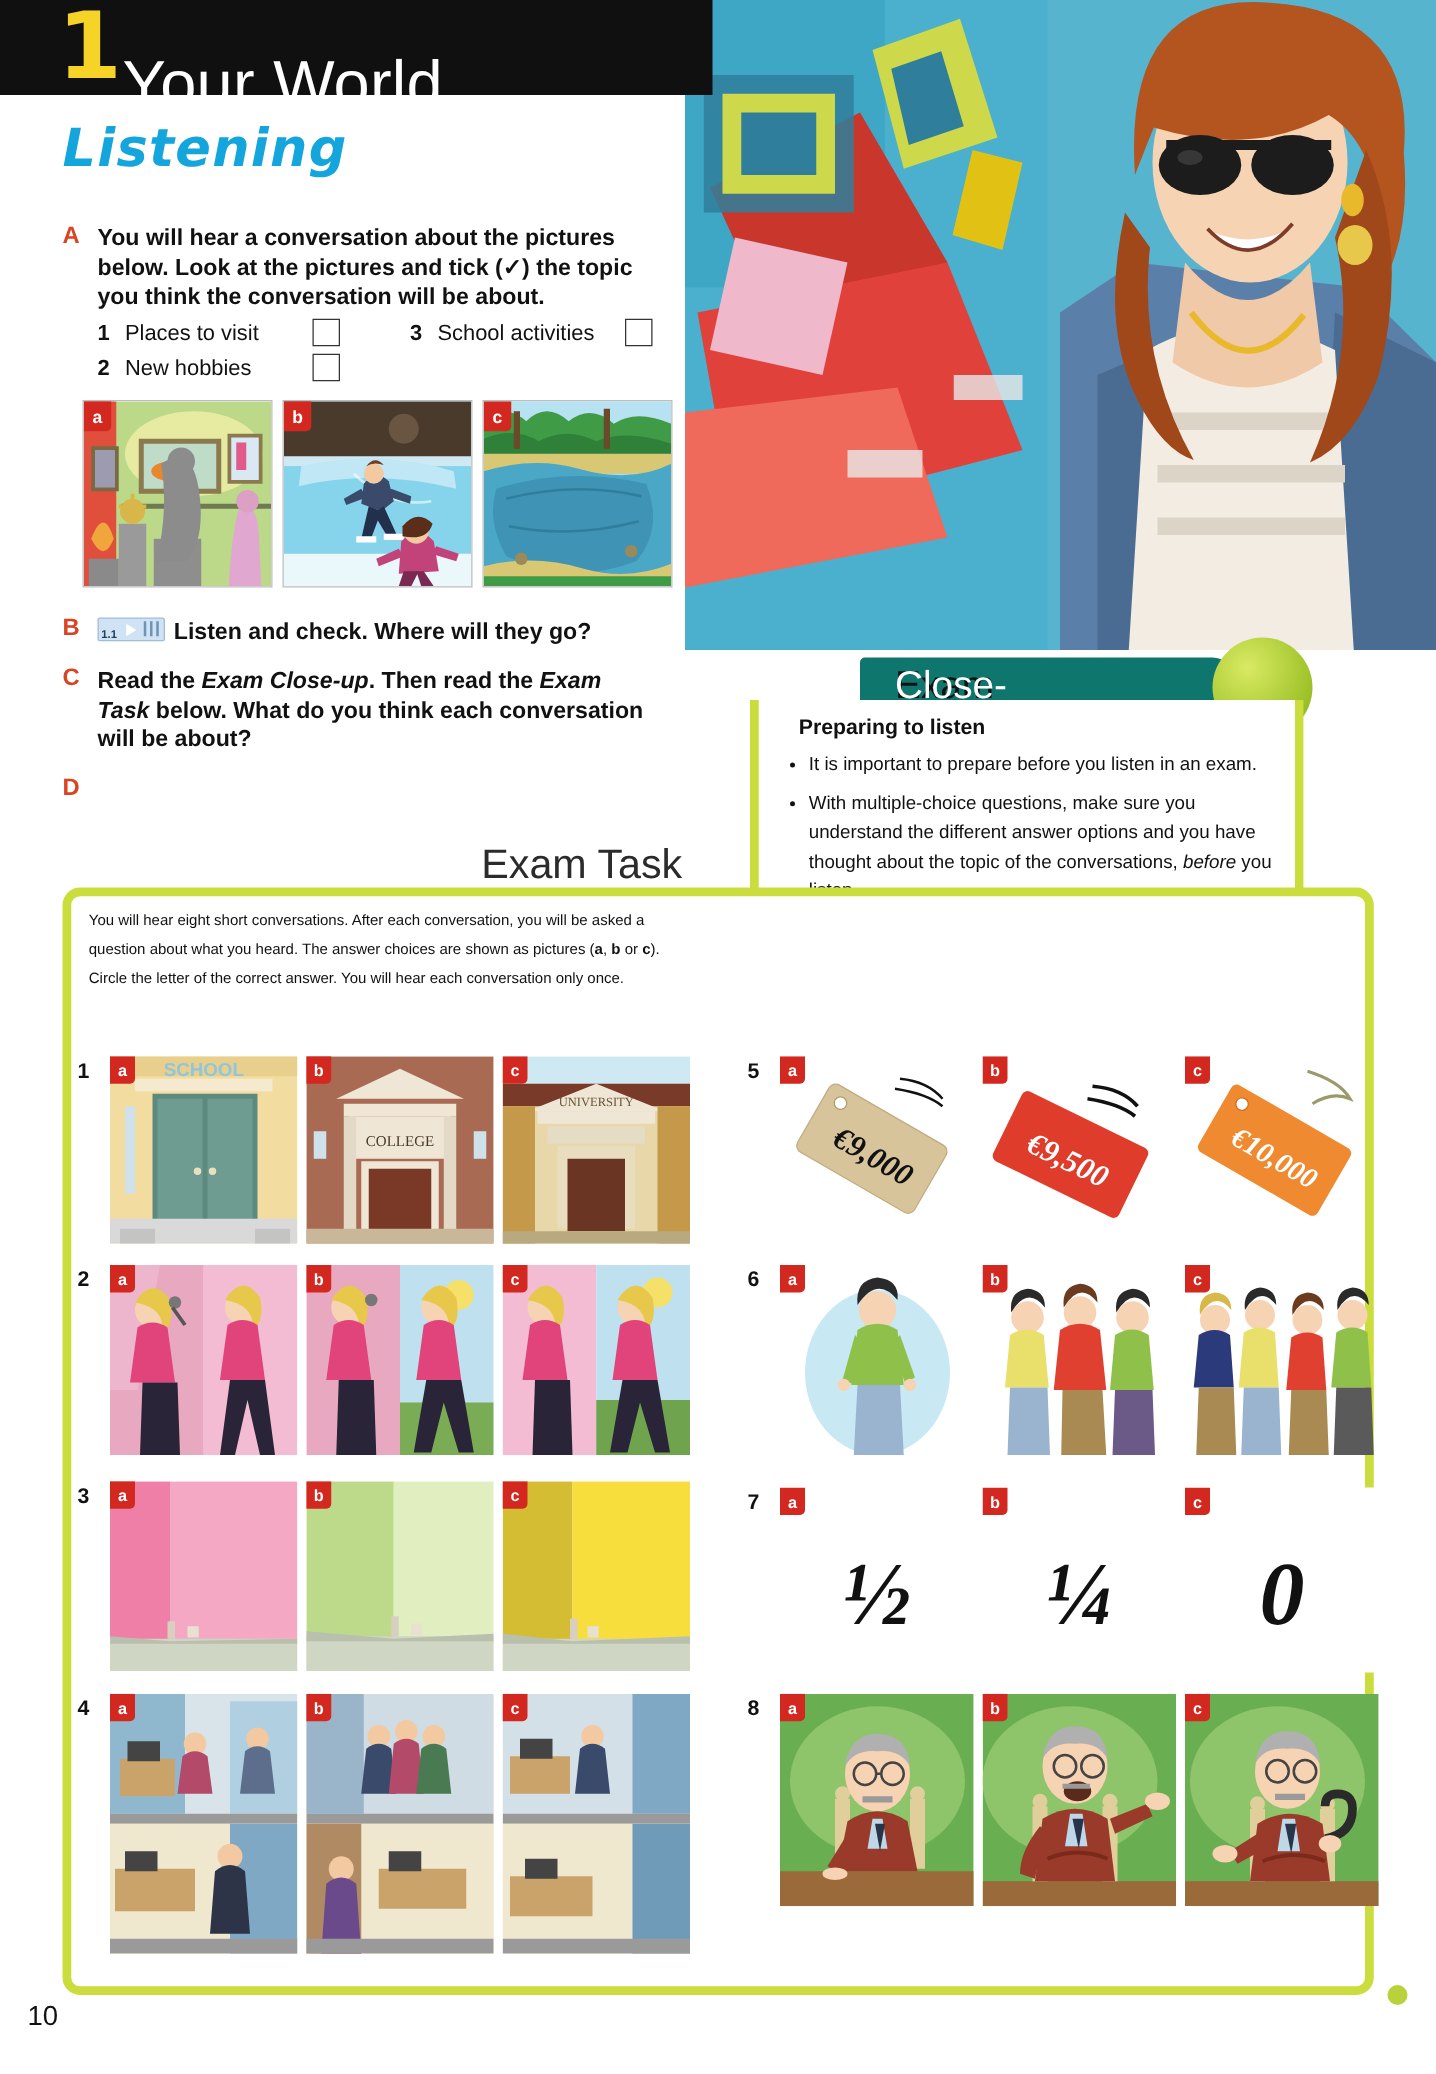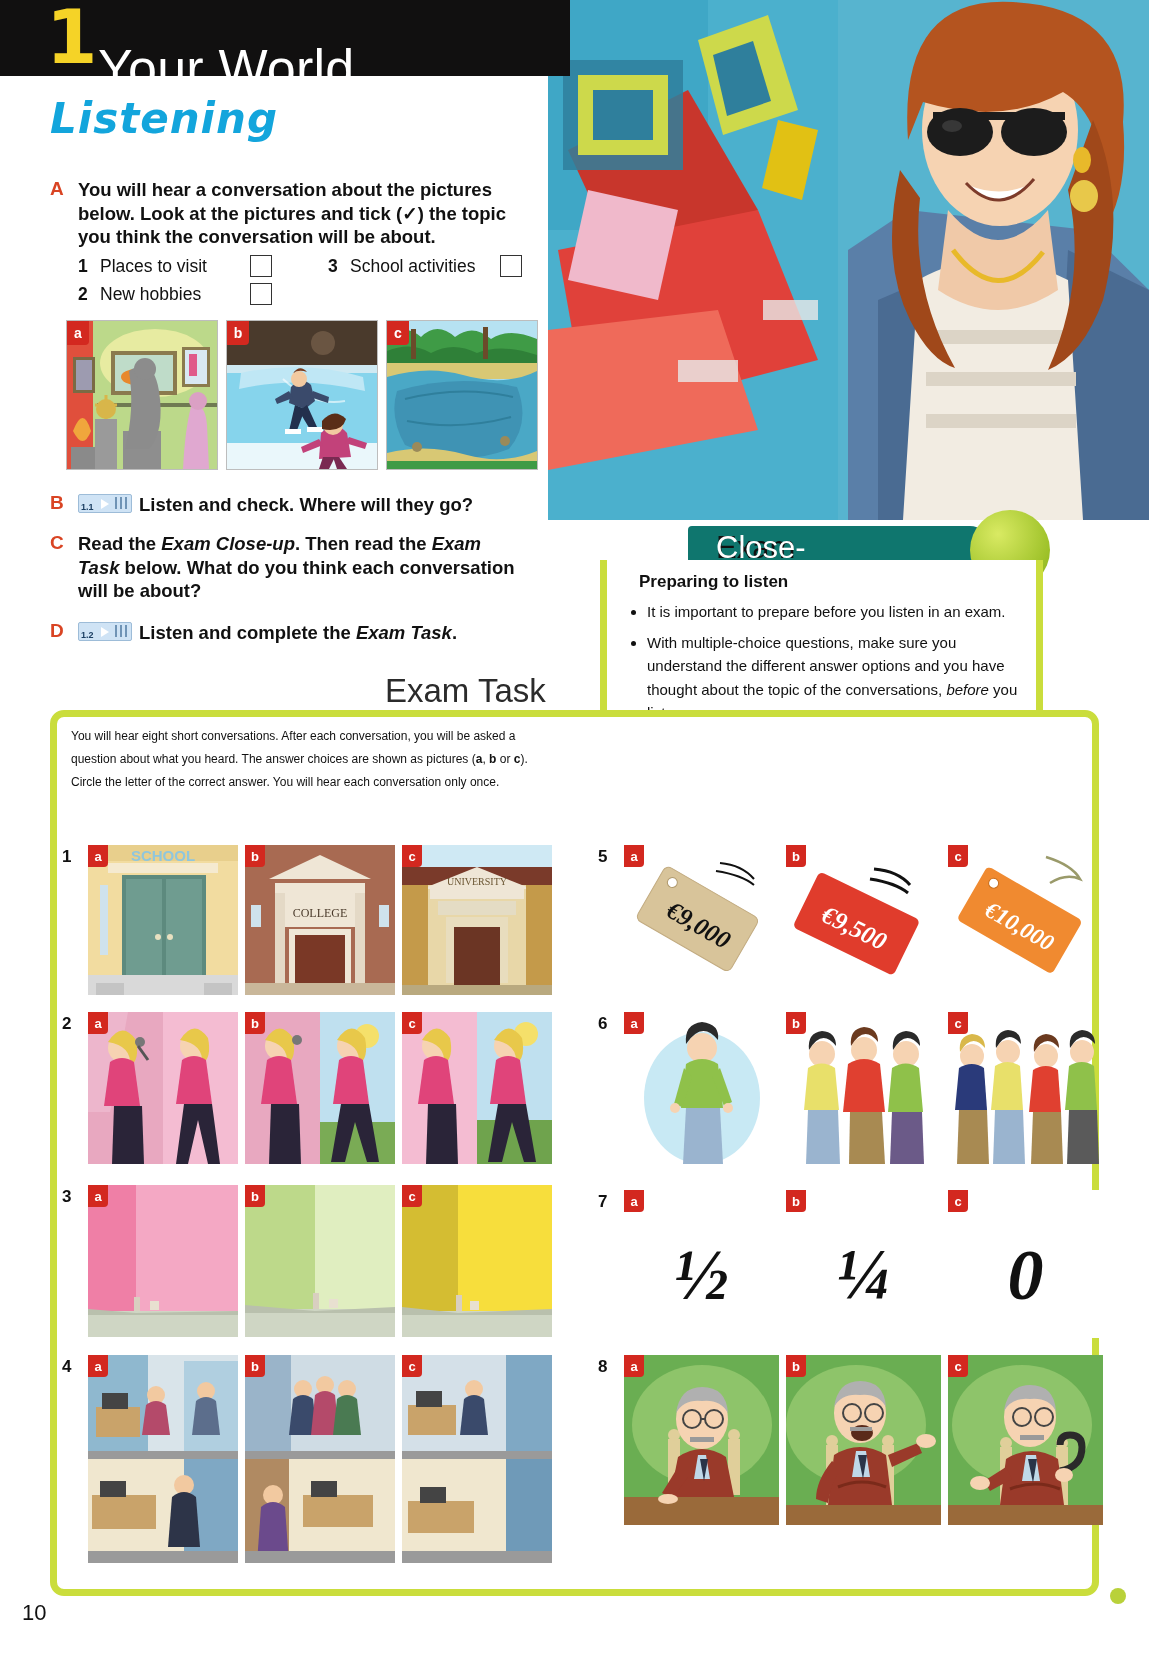--- a/index.html
+++ b/index.html
@@ -275,29 +275,20 @@
     </div>
   </div>
 
   <div class="ex exC">
     <div class="ex-let">C</div>
     <div class="ex-body"><span>Read the </span><i>Exam Close-up</i><span>. Then read the </span><i>Exam Task</i><span> below. What do you think each conversation will be about?</span></div>
   </div>
 
   <div class="ex exD">
     <div class="ex-let">D</div>
-    <div class="ex-body">
-      <span class="aud">
-        <span class="lbl">1.2</span>
-        <span class="tri"></span>
-        <span class="b1"></span>
-        <span class="b2"></span>
-        <span class="b3"></span>
-      </span><span>Listen and complete the </span><i>Exam Task</i><span>.</span>
-    </div>
   </div>
 
   <div class="ecu">
     <div class="ecu-tab">
       <span>
           <span class="ecu-t1">Exam </span>
           <span class="ecu-t2">Close-up</span>
         </span>
     </div>
     <div class="ecu-ball"></div>

